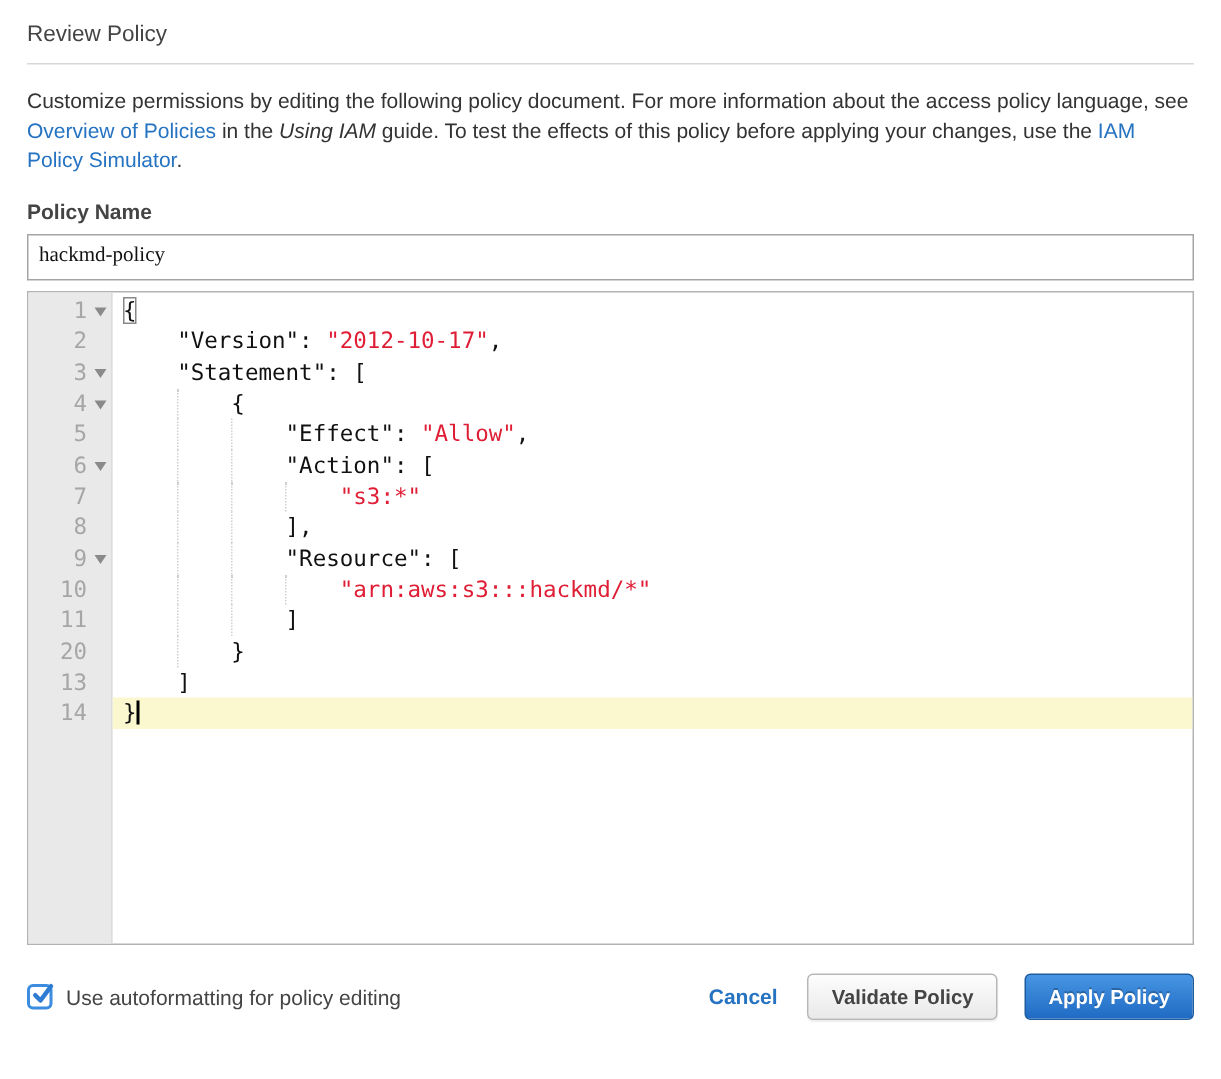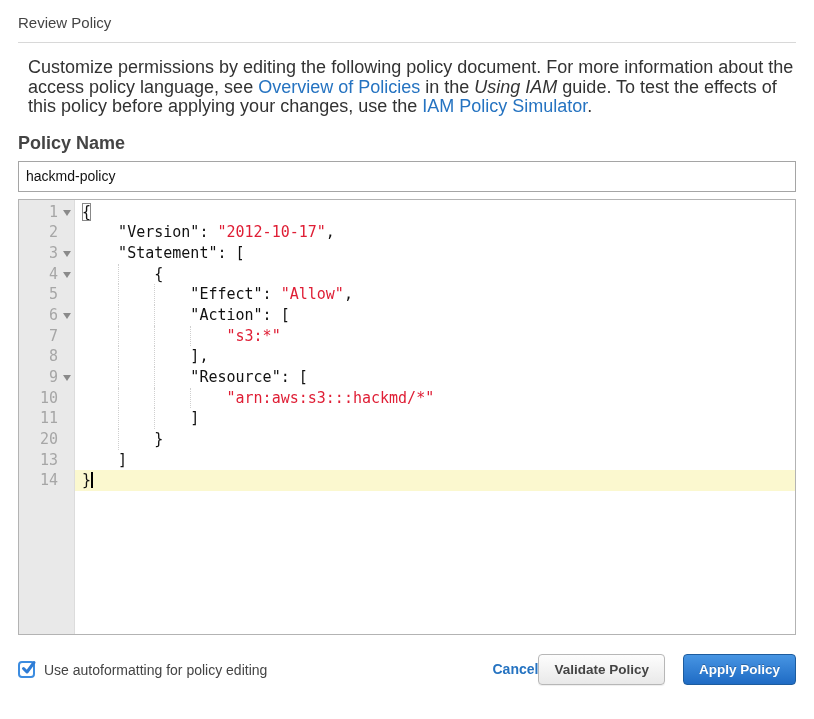--- a/index.html
+++ b/index.html
@@ -15,44 +15,44 @@
   h1.page-title {
     margin: 14px 0 0 0;
     font-size: 15px;
     font-weight: normal;
     color: #444;
     padding-bottom: 11px;
     border-bottom: 1px solid #d8d8d8;
   }
 
   p.intro {
-    margin: 15px 0 0 10px;
-    font-size: 18px;
+    margin: 15px 0 0 0;
+    font-size: 14px;
     line-height: 19.5px;
     color: #333;
     width: 776px;
   }
   a.link { color: #2573c1; text-decoration: none; cursor: pointer; }
 
   .field-label {
     margin-top: 16px;
-    font-size: 18px;
+    font-size: 14px;
     font-weight: bold;
     color: #444;
   }
 
   input.text-input {
     display: block;
     margin-top: 7px;
     width: 100%;
     height: 31px;
     border: 1px solid #a5a5a5;
     border-radius: 0;
     padding: 0 7px;
-    font-family: Liberation Sans, sans-serif;
+    font-family: Liberation Serif, serif;
     font-size: 14px;
     color: #111;
     background: #fff;
   }
 
   
   .editor {
     margin-top: 7px;
     height: 436px;
     border: 1px solid #b3b3b3;
@@ -133,21 +133,21 @@
     flex-shrink: 0;
   }
   .checkbox svg { position: absolute; left: 0px; top: -3px; overflow: visible; }
   .autoformat-label { margin-left: 9px; font-size: 14px; color: #444; }
 
   .footer-actions {
     margin-left: auto;
     display: flex;
     align-items: center;
   }
-  .cancel-link { font-size: 14px; font-weight: bold; }
+  .cancel-link { font-size: 14px; font-weight: bold; margin-right: 20px; }
   .btn {
     height: 31px;
     padding: 0 15px;
     border-radius: 4px;
     font-family: "Liberation Sans", sans-serif;
     font-size: 13.5px;
     font-weight: bold;
     cursor: pointer;
   }
   .btn-default {

